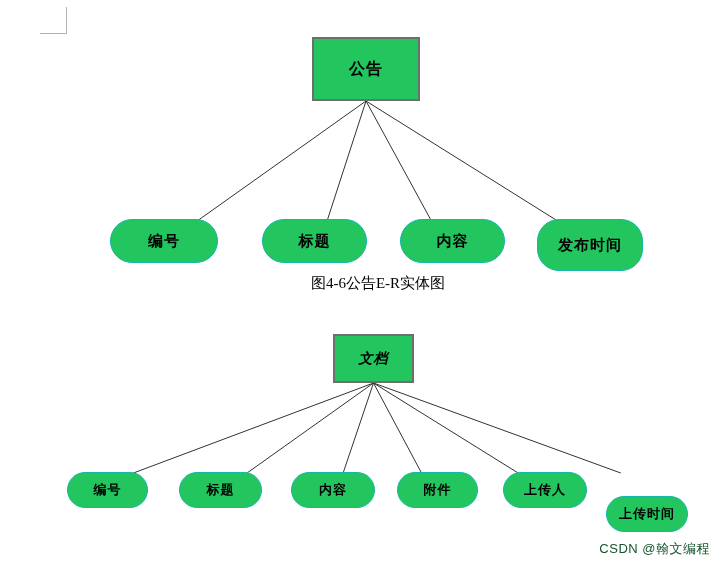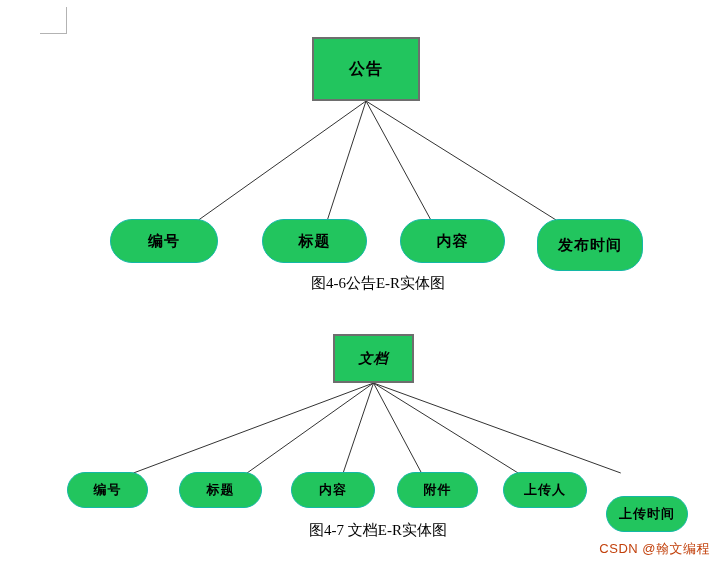--- a/index.html
+++ b/index.html
@@ -70,17 +70,16 @@
       <div class="node attr-node d1" style="left: 291px; top: 472px; width: 84px; height: 36px; border-radius: 18px;">内容</div>
       <div class="node attr-node d1" style="left: 397px; top: 472px; width: 81px; height: 36px; border-radius: 18px;">附件</div>
       <div class="node attr-node d1" style="left: 503px; top: 472px; width: 84px; height: 36px; border-radius: 18px;">上传人</div>
       <div class="node attr-node d1" style="left: 606px; top: 472px; width: 82px; height: 36px; border-radius: 18px; margin-top: 24px;">上传时间</div>
       <div class="node entity-node d1" style="left: 333px; top: 334px; width: 81px; height: 49px; font-style: italic;">文档</div>
     </div>
 
   <div class="caption" id="caption1">图4-6公告E-R实体图</div>
 
 
-  <div class="caption" id="caption2">图4-7 文档E-R实体图</div>
 
-  <div class="watermark" style="color: #c2410c;">CSDN @翰文编程</div>
+  <div class="watermark" style="color: #14532d;">CSDN @翰文编程</div>
 
 </div>
 
 </body></html>

